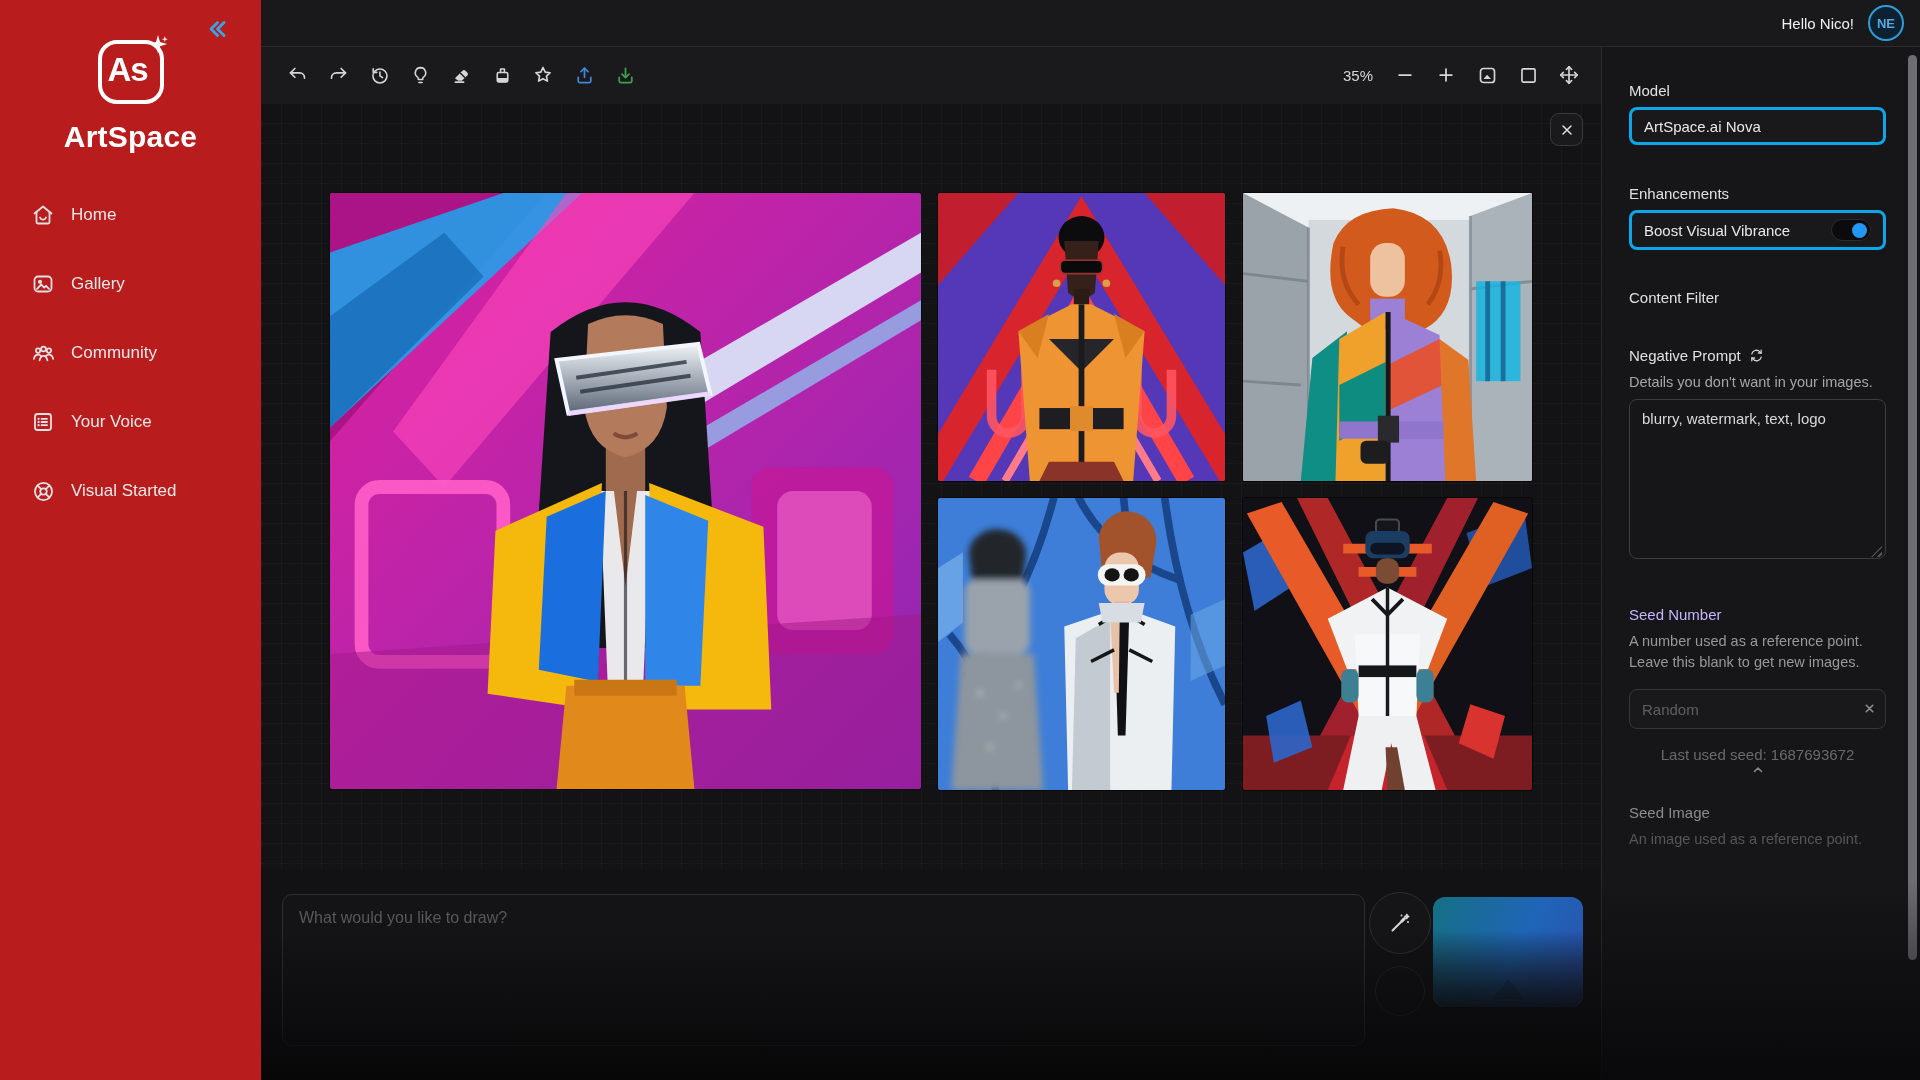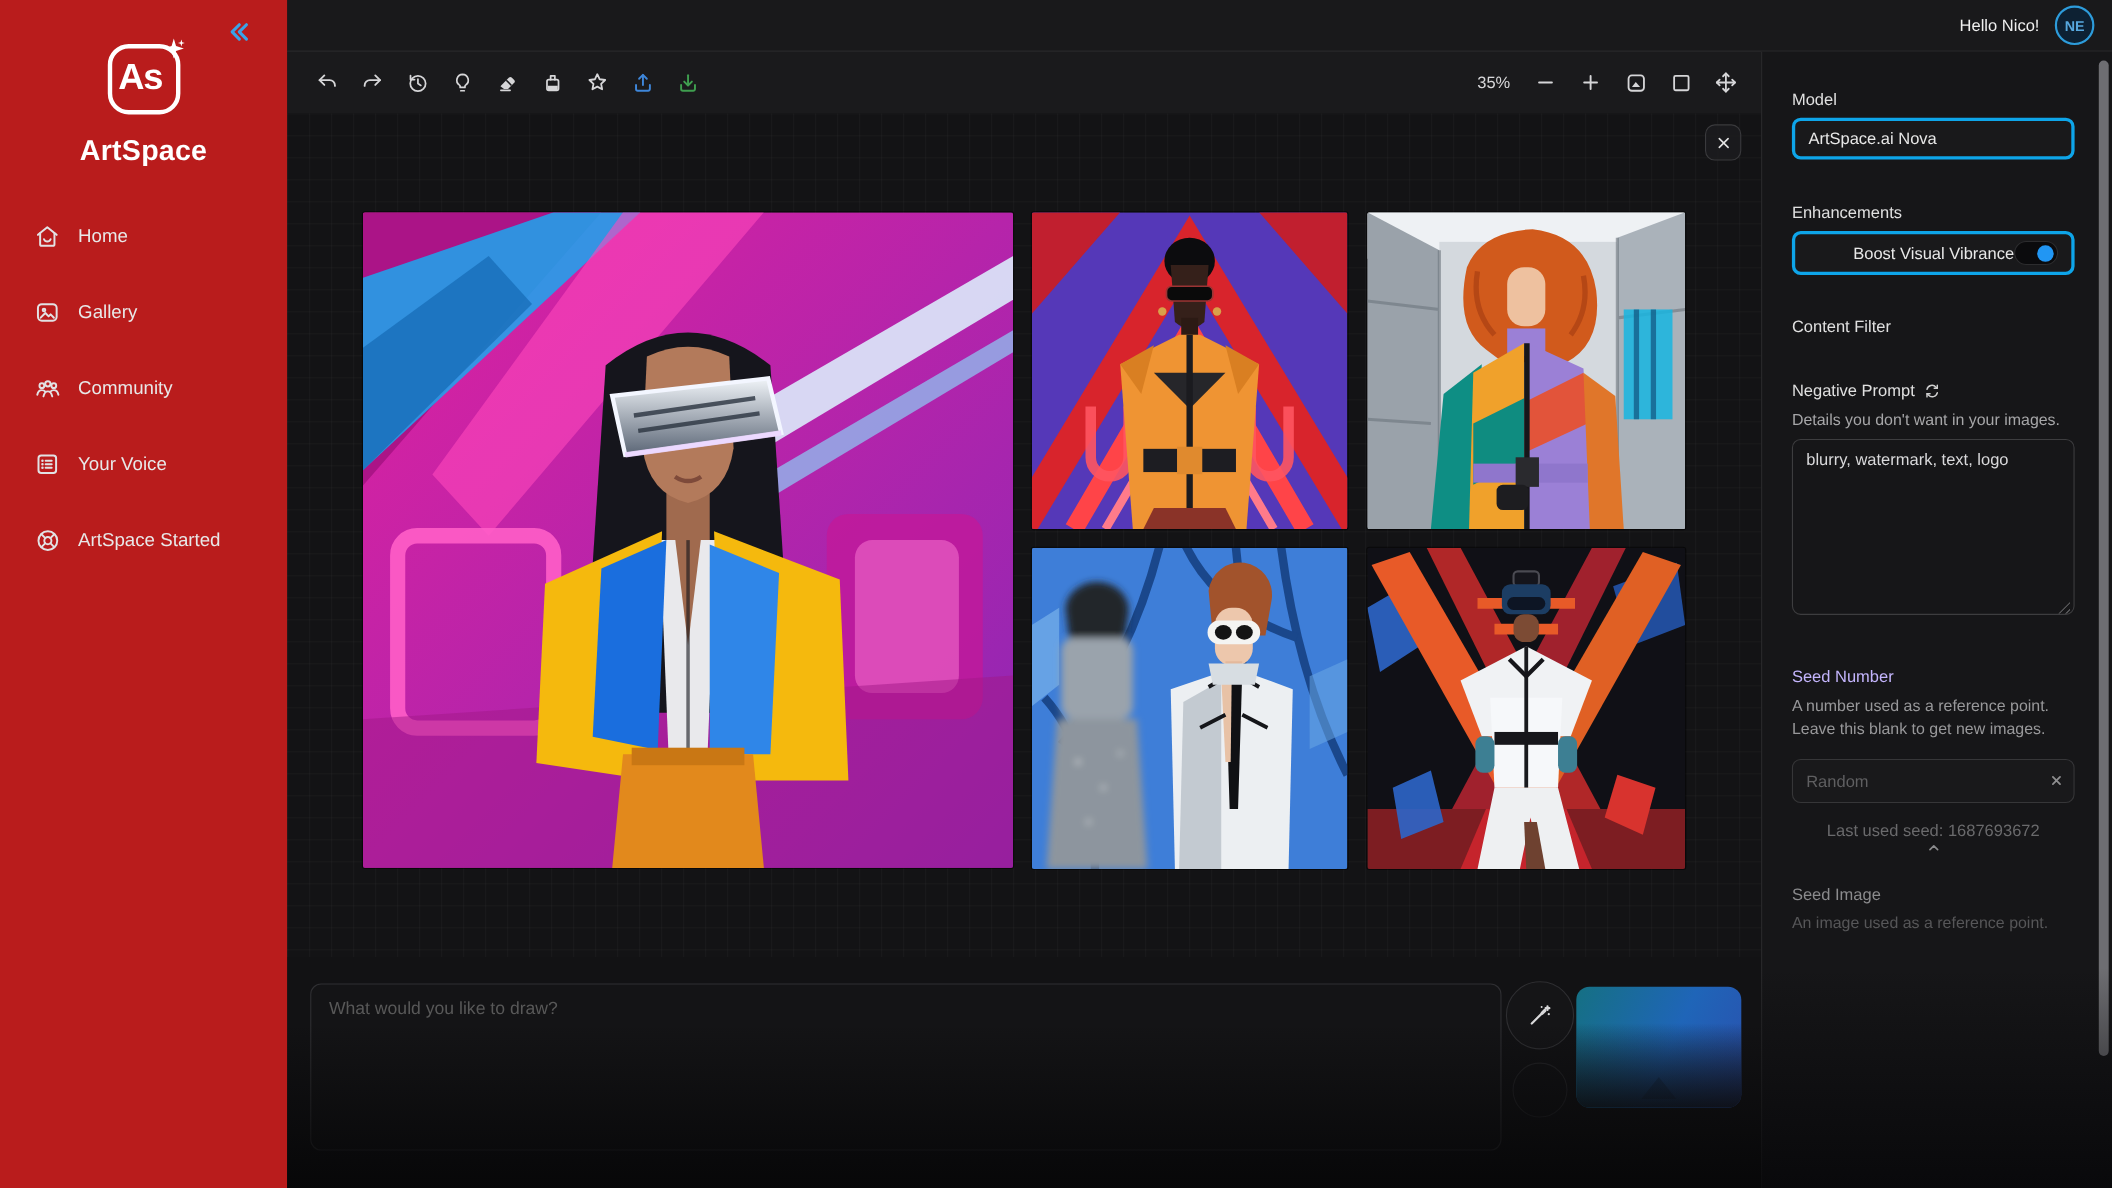--- a/index.html
+++ b/index.html
@@ -7,21 +7,21 @@
   body { font-family:"Liberation Sans", sans-serif; color:#e6e6e6; }
   .app { position:relative; width:1920px; height:1080px; background:#141416; overflow:hidden; }
 
   
   .sidebar { position:absolute; left:0; top:0; width:261px; height:1080px; background:#b91c1c; z-index:5; }
   .collapse-btn { position:absolute; left:204px; top:14px; width:30px; height:30px; background:none; border:none; color:#3aa3e8; cursor:pointer; }
   .logo-wrap { position:absolute; left:0; top:40px; width:261px; text-align:center; }
   .logo-mark { position:relative; display:inline-block; width:66px; height:64px; border:4px solid #fff; border-radius:19px; }
   .logo-mark .mono { position:absolute; left:0; right:6px; top:7px; font-size:33px; font-weight:bold; color:#fff; letter-spacing:-1px; }
   .logo-spark { position:absolute; right:-9px; top:-10px; }
-  .logo-name { margin-top:12px; font-size:26px; font-weight:bold; color:#fff; letter-spacing:.2px; }
+  .logo-name { margin-top:12px; font-size:30px; font-weight:bold; color:#fff; letter-spacing:.2px; }
   .nav { position:absolute; left:0; top:193px; width:261px; }
   .nav-item { display:flex; align-items:center; gap:15px; height:44px; margin-bottom:25px; padding-left:30px; cursor:pointer; color:#e8e8e8; }
   .nav-icon { width:26px; height:26px; display:flex; align-items:center; justify-content:center; color:#e2e2e4; }
   .nav-label { font-size:17px; }
 
   
   .topbar { position:absolute; left:261px; top:0; width:1659px; height:47px; background:#19191b; border-bottom:1px solid #2b2b2d; display:flex; align-items:center; justify-content:flex-end; gap:14px; padding-right:16px; z-index:4; }
   .greeting { font-size:15px; color:#f0f0f0; }
   .avatar { width:36px; height:36px; border-radius:50%; border:2px solid #2d9cdb; background:#0d2133; color:#57a8de; font-size:13px; font-weight:bold; display:flex; align-items:center; justify-content:center; cursor:pointer; }
 
@@ -57,21 +57,21 @@
   .seed-thumb { position:absolute; left:1172px; top:27px; width:150px; height:110px; border-radius:12px; background:linear-gradient(115deg,#157083 0%,#1f65b8 55%,#2b50ae 100%); cursor:pointer; overflow:hidden; }
   .seed-thumb::before { content:""; position:absolute; left:50%; bottom:8px; width:0; height:0; margin-left:-16px; border-left:16px solid transparent; border-right:16px solid transparent; border-bottom:20px solid rgba(0,0,0,.22); }
   .seed-thumb::after { content:""; position:absolute; inset:0; background:linear-gradient(180deg, rgba(18,18,20,0) 30%, rgba(18,18,20,.85) 100%); }
 
   
   .panel { position:absolute; left:1601px; top:47px; width:319px; height:1033px; background:#161618; border-left:1px solid #2a2a2c; padding:35px 36px 0 27px; z-index:4; }
   .p-label { font-size:15px; color:#e0e0e0; margin-bottom:8px; display:flex; align-items:center; gap:8px; }
   .p-desc { font-size:14.5px; line-height:1.45; color:#a6a6a8; margin-bottom:6px; }
   .p-box { width:257px; background:#19191b; border:3px solid #0ea5e9; border-radius:8px; color:#e8e8e8; font-size:15px; padding:0 12px; display:flex; align-items:center; }
   .p-field { height:38px; cursor:pointer; }
-  .toggle-row { height:40px; justify-content:flex-end; }
+  .toggle-row { height:40px; justify-content:space-between; }
   .toggle { position:relative; width:40px; height:22px; border-radius:11px; background:#0b0b0d; border:1px solid #2c2c2e; cursor:pointer; flex:none; }
   .toggle .knob { position:absolute; right:3px; top:2.5px; width:15px; height:15px; border-radius:50%; background:#2196f3; }
   .neg-textarea { width:257px; height:160px; background:#161618; border:1px solid #3d3d3f; border-radius:8px; color:#d9d9db; font-size:15px; font-family:"Liberation Sans", sans-serif; padding:10px 12px; resize:none; outline:none; position:relative; }
   .neg-wrap { position:relative; width:257px; }
   .neg-wrap::after { content:""; position:absolute; right:4px; bottom:6px; width:11px; height:11px;
      background:repeating-linear-gradient(135deg, transparent 0 3px, #5c5c5e 3px 4.5px); clip-path:polygon(100% 0, 100% 100%, 0 100%); opacity:.9; }
   .seed-input-wrap { position:relative; width:257px; }
   .seed-input { width:257px; height:40px; background:#19191b; border:1px solid #363638; border-radius:8px; color:#bdbdbd; font-size:15px; font-family:"Liberation Sans", sans-serif; padding:0 34px 0 12px; outline:none; }
   .seed-input::placeholder { color:#5f5f61; }
   .seed-clear { position:absolute; right:10px; top:13px; color:#8e8e90; cursor:pointer; display:flex; }
@@ -155,21 +155,21 @@
         <span class="nav-label">Your Voice</span>
       </div>
       <div class="nav-item">
         <span class="nav-icon">
           <svg class="ic" width="25" height="25" viewBox="0 0 24 24" fill="none" stroke="currentColor" stroke-width="1.7" stroke-linecap="round" stroke-linejoin="round">
               <circle cx="12" cy="12" r="8.2"></circle>
               <circle cx="12" cy="12" r="3.1"></circle>
               <path d="m6.4 6.4 3.4 3.4m4.4 0 3.4-3.4m0 11.2-3.4-3.4m-4.4 0-3.4 3.4"></path>
             </svg>
         </span>
-        <span class="nav-label">ArtSpace Started</span>
+        <span class="nav-label">Visual Started</span>
       </div>
     </nav>
   </aside>
 
   <header class="topbar">
     <span class="greeting">Hello Nico!</span>
     <div class="avatar">
         <span>NE</span>
       </div>
   </header>

